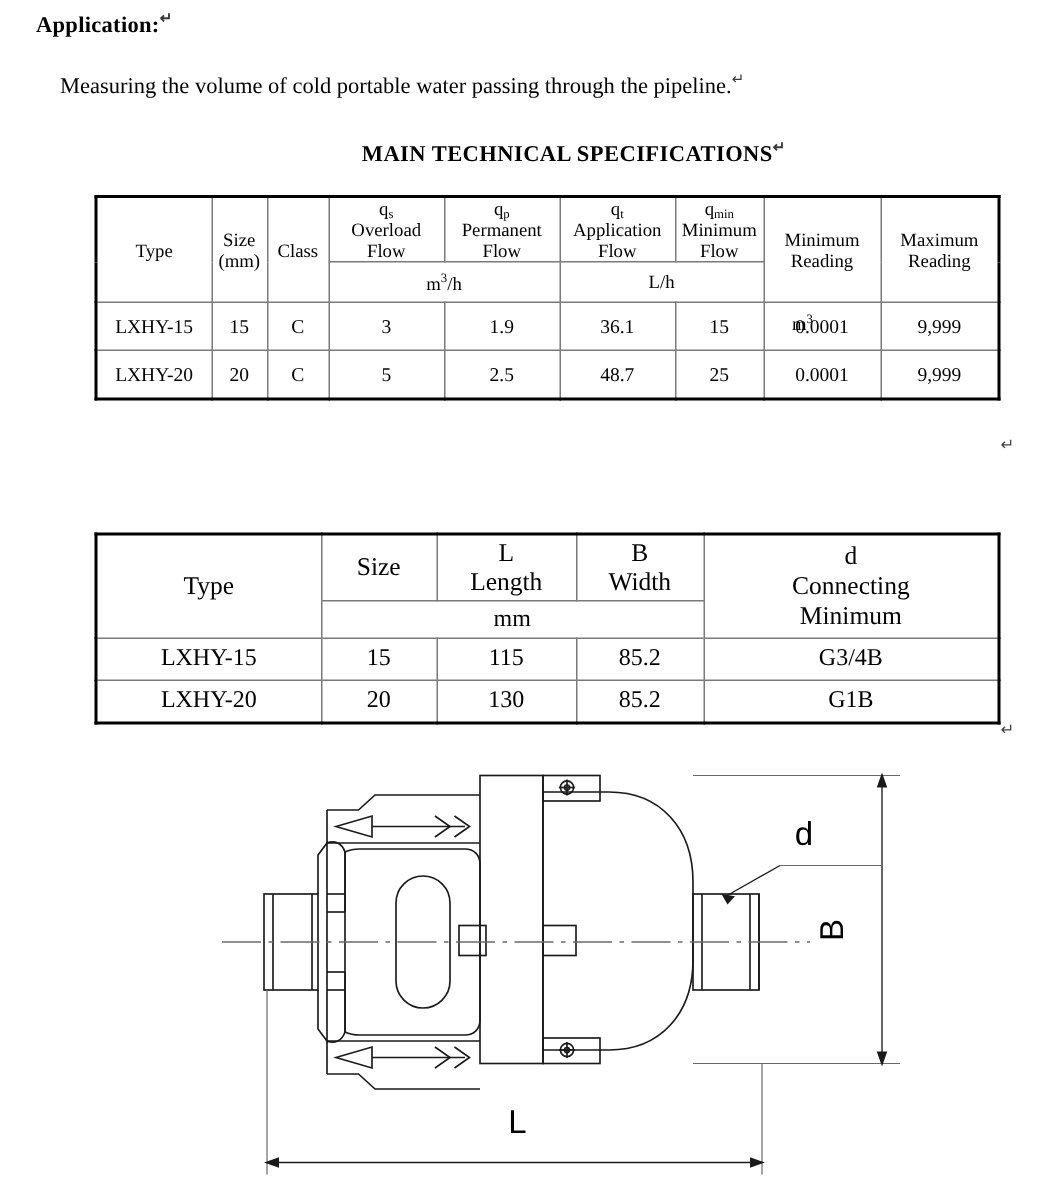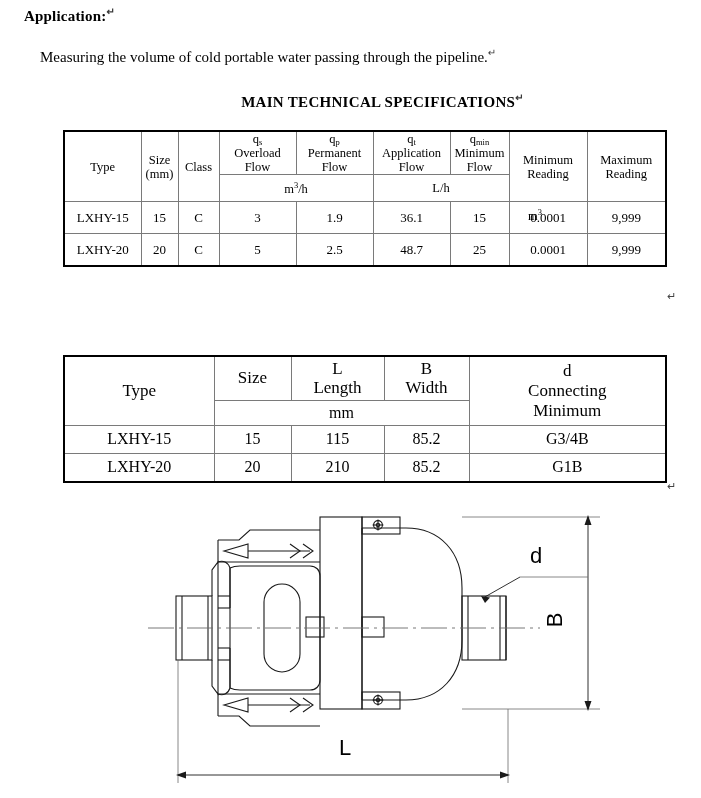--- a/index.html
+++ b/index.html
@@ -208,21 +208,21 @@
       <tr class="data-row">
         <td>LXHY-15</td>
         <td>15</td>
         <td>115</td>
         <td>85.2</td>
         <td>G3/4B</td>
       </tr>
       <tr class="data-row">
         <td>LXHY-20</td>
         <td>20</td>
-        <td>210</td>
+        <td>130</td>
         <td>85.2</td>
         <td>G1B</td>
       </tr>
     </tbody>
   </table>
 
   <div class="tail-mark" style="left:667px;top:480px;">↵</div>
 
   <div id="drawing">
     <svg width="701" height="298" viewBox="0 0 701 298" xmlns="http://www.w3.org/2000/svg">

